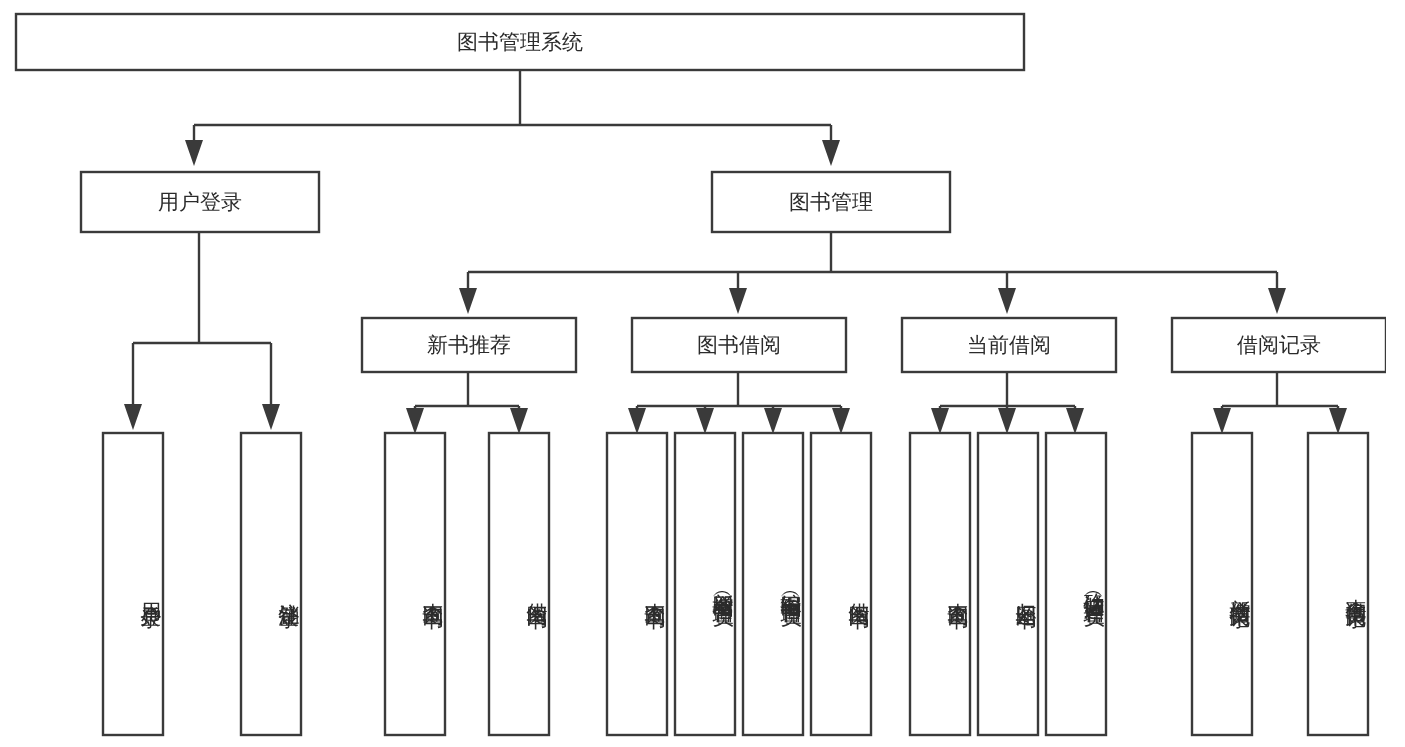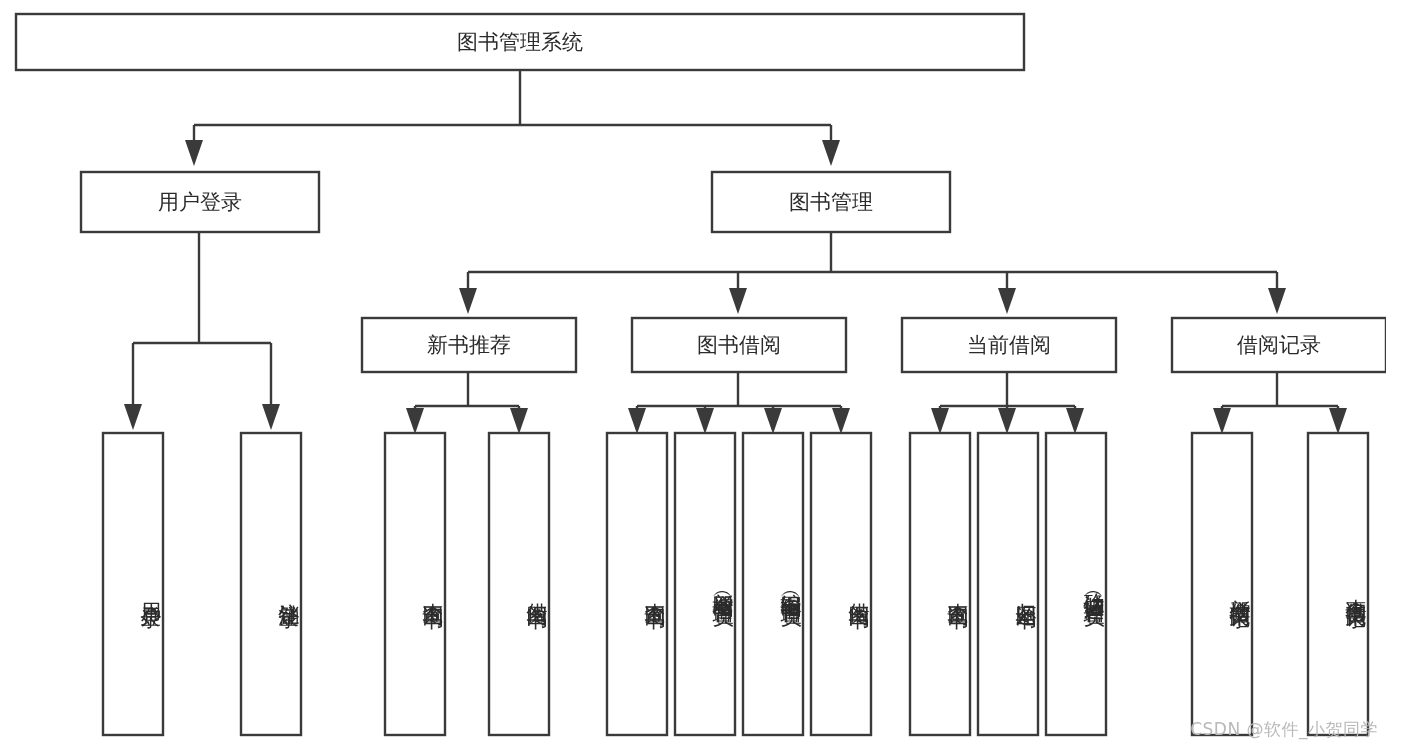--- a/index.html
+++ b/index.html
@@ -212,14 +212,13 @@
   <div class="node-label-v" style="left:743px; top:440px; width:60px; height:290px;">编辑图书（管理员）</div>
   <div class="node-label-v" style="left:811px; top:455px; width:60px; height:270px;">借阅图书</div>
 
   <div class="node-label-v" style="left:910px; top:455px; width:60px; height:270px;">查询图书</div>
   <div class="node-label-v" style="left:978px; top:455px; width:60px; height:270px;">归还图书</div>
   <div class="node-label-v" style="left:1046px; top:440px; width:60px; height:290px;">确认归还（管理员）</div>
 
   <div class="node-label-v" style="left:1192px; top:448px; width:60px; height:280px;">新增借阅记录</div>
   <div class="node-label-v" style="left:1308px; top:448px; width:60px; height:280px;">查询借阅记录</div>
 
-  <div class="watermark">CSDN @软件_小贺同学</div>
 </div>
 
 </body></html>

